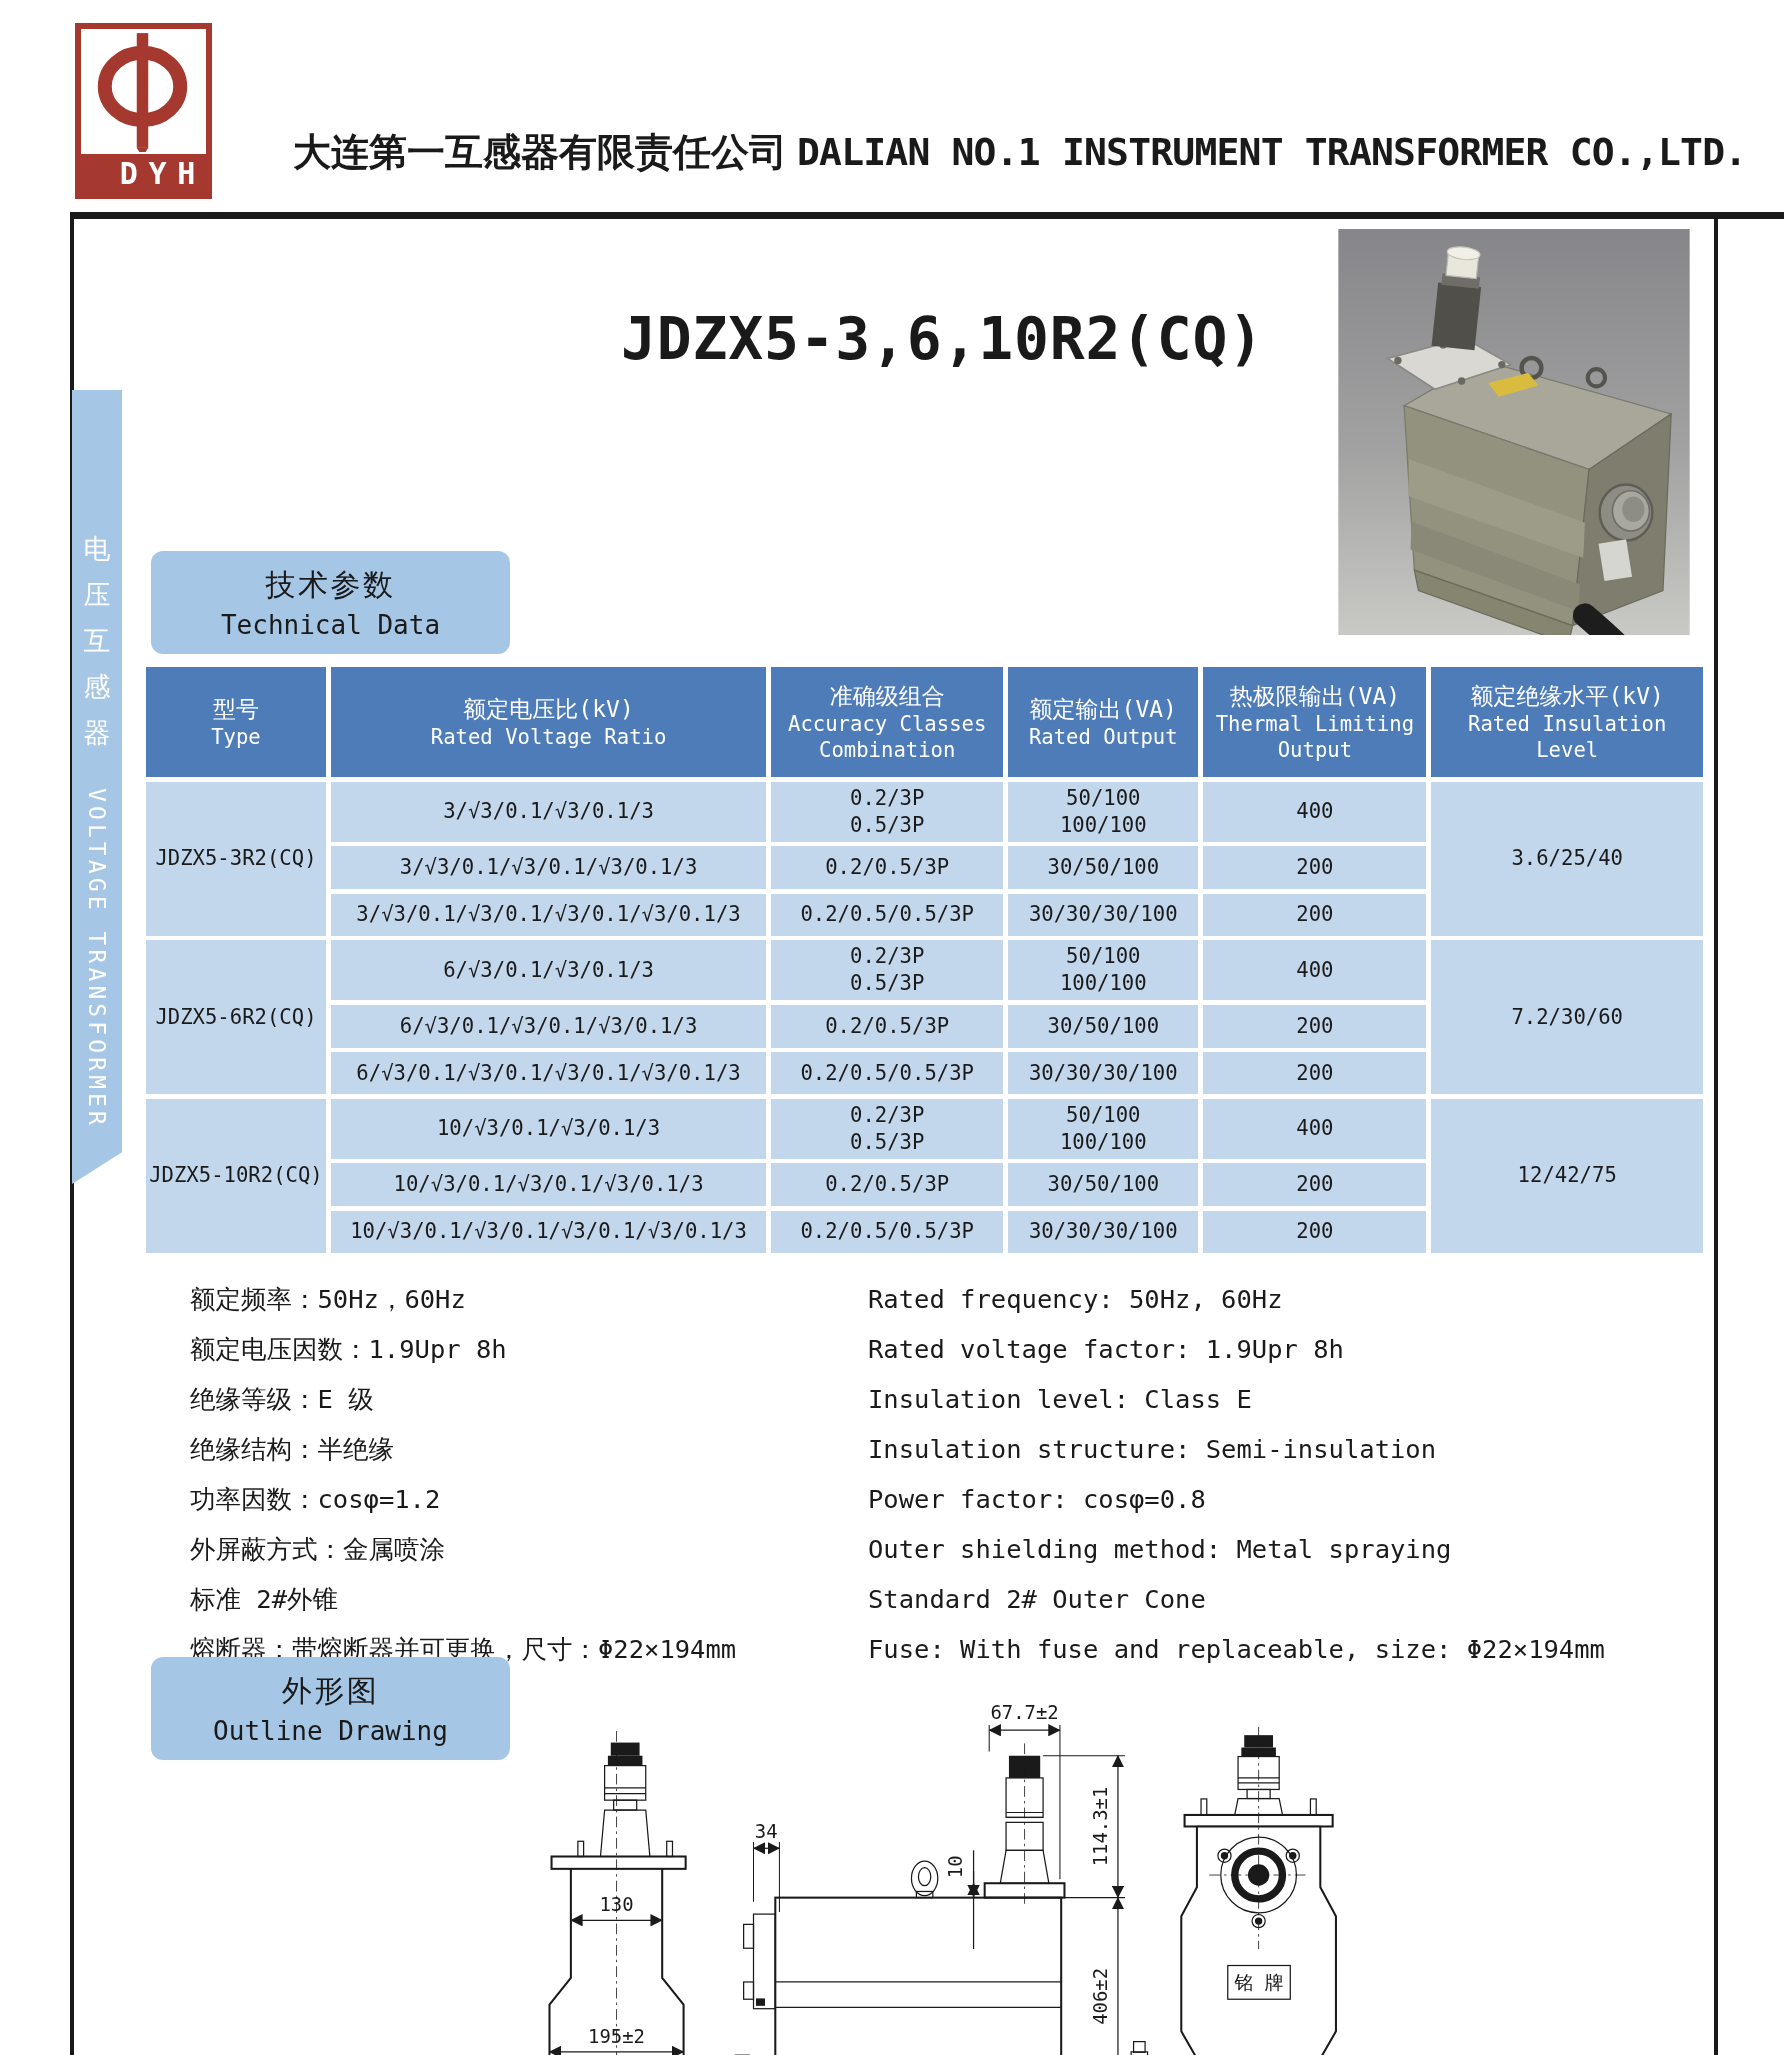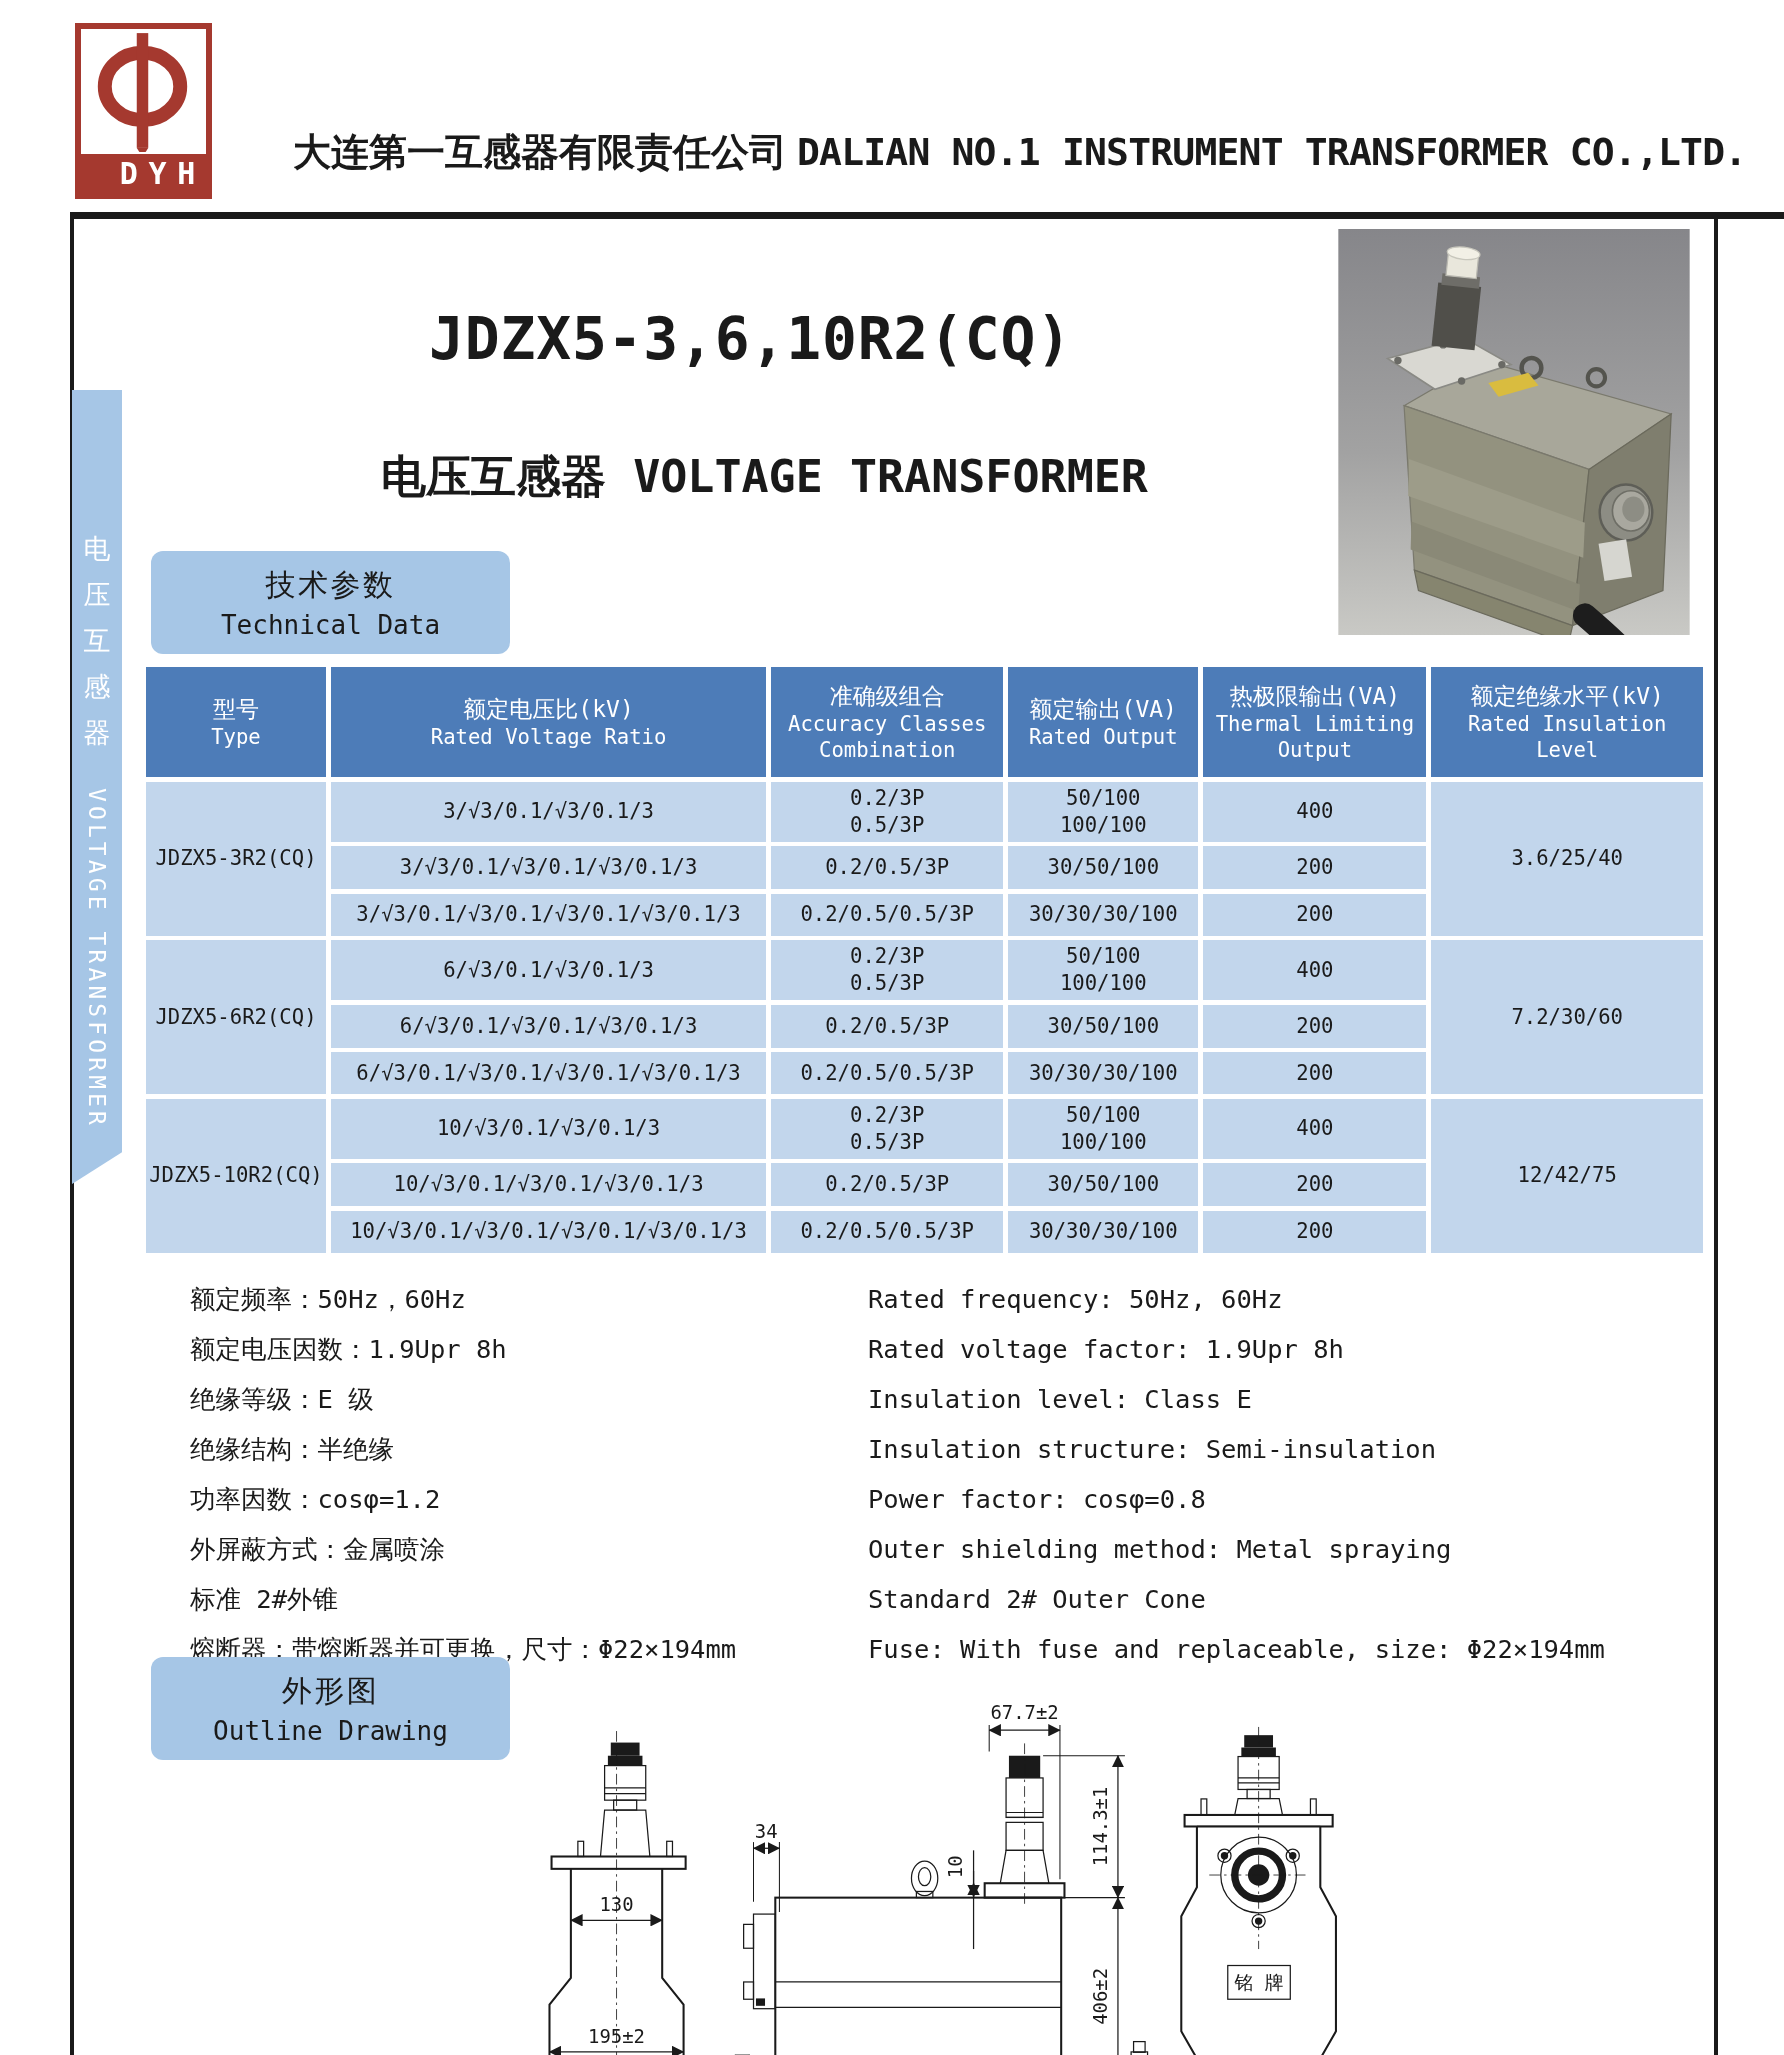--- a/index.html
+++ b/index.html
@@ -20,21 +20,21 @@
   .f-left{left:70px;top:212px;width:4.1px;height:2238px;}
   .f-right{left:1714px;top:212px;width:4.1px;height:2238px;}
 
   
   .ribbon{position:absolute;left:72px;top:390px;width:50px;height:794px;background:#a6c6e6;
     clip-path:polygon(0 0,100% 0,100% 96%,0 100%);color:#ffffff;text-align:center;}
   .ribbon-cn{margin-top:136px;font-size:27px;line-height:46px;}
   .ribbon-en{margin-top:32px;writing-mode:vertical-rl;font-size:23px;letter-spacing:4.1px;white-space:nowrap;display:inline-block;}
 
   
-  .title{position:absolute;left:249px;top:305px;width:1003px;text-align:center;font-size:58px;font-weight:bold;letter-spacing:0.8px;}
+  .title{position:absolute;left:261px;top:305px;width:1003px;text-align:right;font-size:58px;font-weight:bold;letter-spacing:0.8px;}
   .subtitle{position:absolute;left:263px;top:447px;width:1003px;text-align:center;font-size:45px;font-weight:bold;}
 
   
   .badge{position:absolute;left:151px;width:359px;height:103px;background:#a6c6e6;border-radius:12px;
     display:flex;flex-direction:column;justify-content:center;align-items:center;}
   .badge-tech{top:551px;}
   .badge-outline{top:1657px;}
   .badge .l1{font-size:30px;letter-spacing:2.5px;}
   .badge .l2{font-size:26px;margin-top:4.1px;}
 
@@ -95,21 +95,20 @@
       <div>电</div>
       <div>压</div>
       <div>互</div>
       <div>感</div>
       <div>器</div>
     </div>
     <div class="ribbon-en">VOLTAGE TRANSFORMER</div>
   </div>
 
   <div class="title">JDZX5-3,6,10R2(CQ)</div>
-  <div class="subtitle">电压互感器 VOLTAGE TRANSFORMER</div>
 
   <div class="photo">
     <svg width="352" height="406" viewBox="0 0 855 988">
       <defs>
         <linearGradient id="pbg" x1="0" y1="0" x2="0" y2="1">
           <stop offset="0" stop-color="#86868a"></stop>
             <stop offset="0.55" stop-color="#a2a2a2"></stop>
             <stop offset="1" stop-color="#c9c9c5"></stop>
         </linearGradient>
       </defs>

